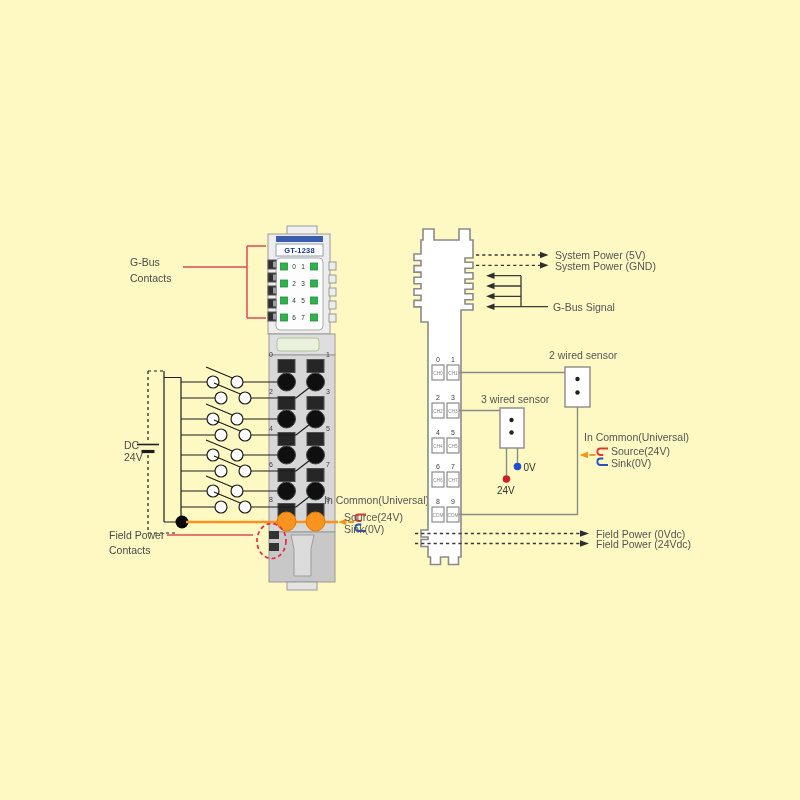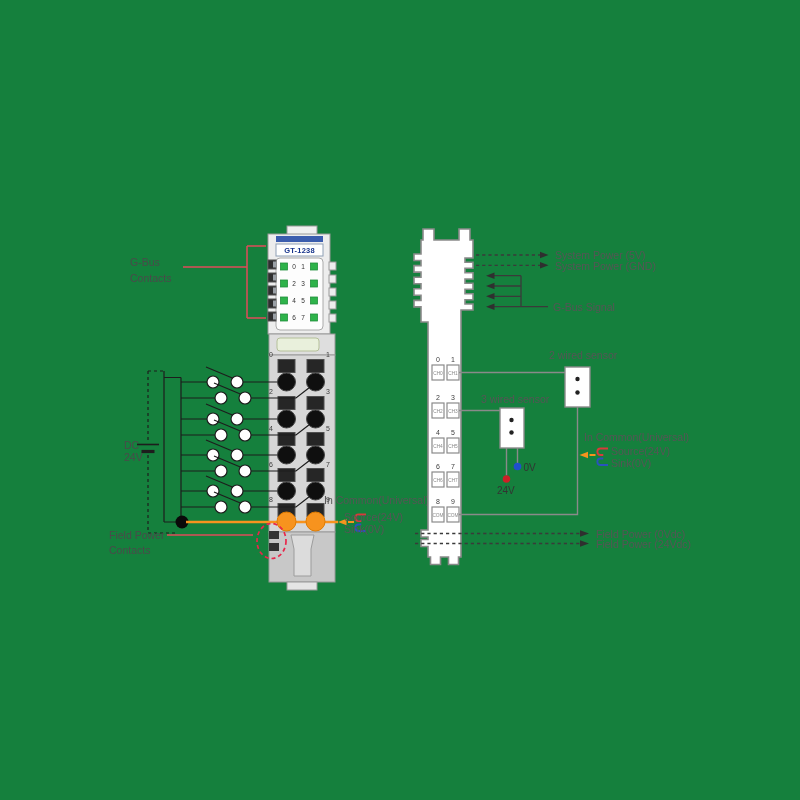--- a/index.html
+++ b/index.html
@@ -1,16 +1,16 @@
 <!DOCTYPE html>
 <html><head>
 <meta charset="utf-8">
 <style>
   html,body{margin:0;padding:0;background:#fff;}
-  .stage{width:800px;height:800px;background:#15803d;position:relative;overflow:hidden;}
+  .stage{width:800px;height:800px;background:#fef9c3;position:relative;overflow:hidden;}
   text{font-family:"Liberation Sans",sans-serif;}
   .lbl{font-size:10.5px;fill:#555;}
   .lbl-dk{font-size:10.5px;fill:#4a4a4a;}
   .num{font-size:7px;fill:#3d3d3d;text-anchor:middle;}
   .ch{font-size:4.8px;fill:#8a8a8a;text-anchor:middle;}
   .led-num{font-size:6.5px;fill:#333;text-anchor:middle;}
   .model{font-size:7.5px;font-weight:bold;fill:#16338c;text-anchor:middle;letter-spacing:.2px;}
   .volt{font-size:10px;fill:#333;}
 </style>
 </head>

